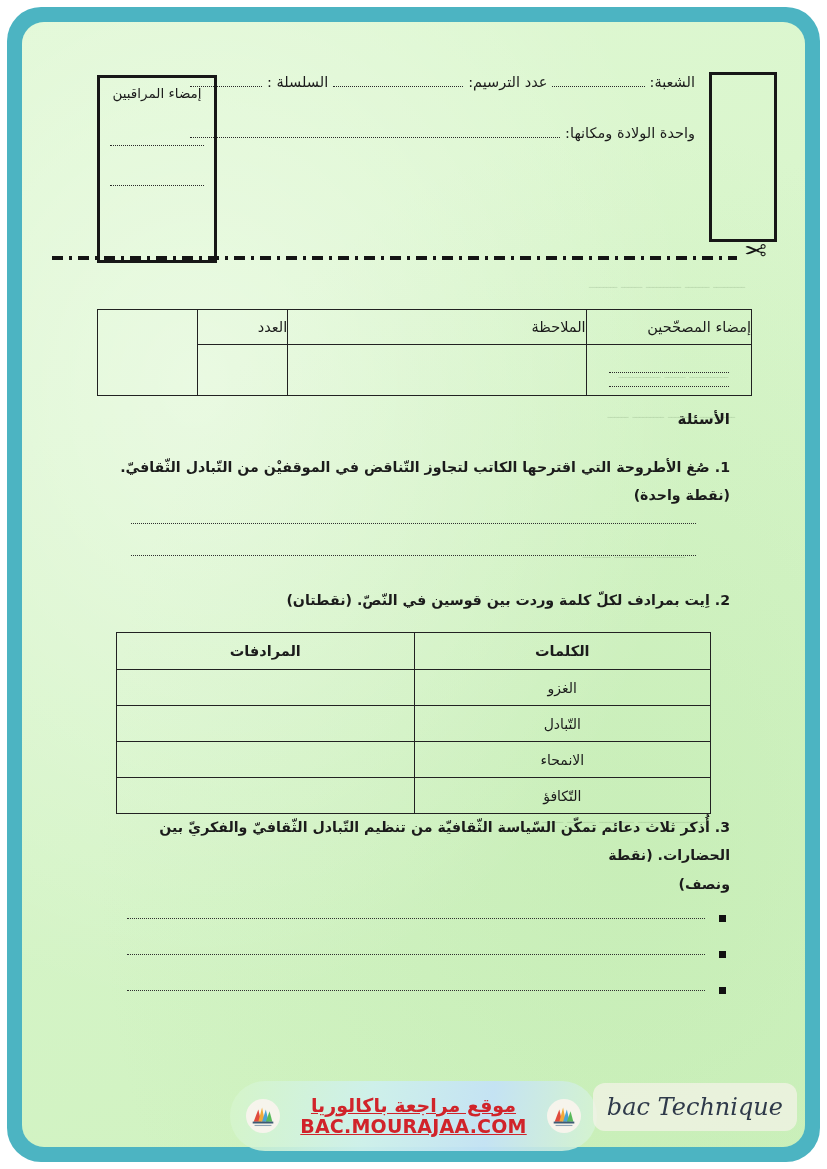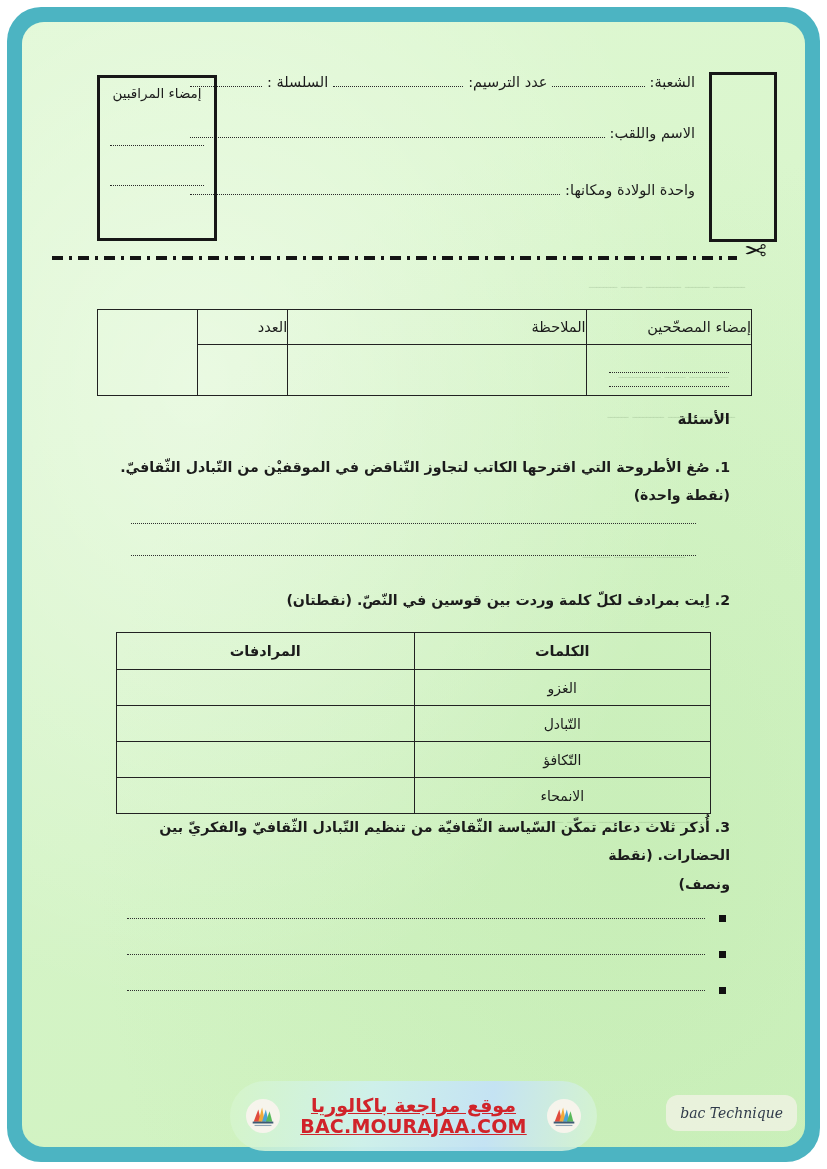--- a/index.html
+++ b/index.html
@@ -79,21 +79,21 @@
     height: 10px;
     min-width: 26px;
   }
   .fill.short { flex: 0 0 72px; }
   .fill.mid   { flex: 0 0 130px; }
 
   
   #sig-box {
     position: absolute;
     left: 75px; top: 53px;
-    width: 120px; height: 166px;
+    width: 120px; height: 188px;
     border: 3px solid #171717;
     box-sizing: border-box;
     background: transparent;
     z-index: 3;
   }
   #sig-box .sig-title {
     font-size: 13.5px;
     text-align: center;
     margin-top: 7px;
     color: #1b1b1b;
@@ -317,21 +317,21 @@
   #hand-note {
     position: absolute;
     right: 30px;
     bottom: 38px;
     z-index: 5;
     padding: 10px 14px;
     background: rgba(245,243,233,0.72);
     border-radius: 12px;
     font-family: "DejaVu Serif", "Liberation Serif", serif;
     font-style: italic;
-    font-size: 14px;
+    font-size: 24px;
     color: #2f3a4a;
     direction: ltr;
     white-space: nowrap;
   }
 
   
   .ghost {
     position: absolute;
     z-index: 1;
     color: rgba(90,120,80,0.16);
@@ -359,24 +359,20 @@
 
     <div class="hdr-row">
       <span class="lbl">الشعبة:</span>
       <span class="fill"></span>
       <span class="lbl">عدد الترسيم:</span>
       <span class="fill mid"></span>
       <span class="lbl">السلسلة :</span>
       <span class="fill short"></span>
     </div>
 
-    <div class="hdr-row" style="margin-bottom:40px;">
-      <span class="lbl">الاسم واللقب:</span>
-      <span class="fill"></span>
-    </div>
 
     <div class="hdr-row">
       <span class="lbl">واحدة الولادة ومكانها:</span>
       <span class="fill"></span>
     </div>
 
   </div>
 
   <div id="sig-box">
     <div class="sig-title ar">إمضاء المراقبين</div>
@@ -439,25 +435,25 @@
         </tr>
         <tr>
           <td class="ar" style="text-align:center;">الغزو</td>
           <td></td>
         </tr>
         <tr>
           <td class="ar" style="text-align:center;">التّبادل</td>
           <td></td>
         </tr>
         <tr>
-          <td class="ar" style="text-align:center;">التّكافؤ</td>
+          <td class="ar" style="text-align:center;">الانمحاء</td>
           <td></td>
         </tr>
         <tr>
-          <td class="ar" style="text-align:center;">الانمحاء</td>
+          <td class="ar" style="text-align:center;">التّكافؤ</td>
           <td></td>
         </tr>
       </tbody>
         </table>
     </div>
 
     <div style="">
       <div class="q-text">
         <span>3.</span>
         <span>أُذكر ثلاث دعائم تمكّن السّياسة الثّقافيّة من تنظيم التّبادل الثّقافيّ والفكريّ بين الحضارات. (نقطة</span>

